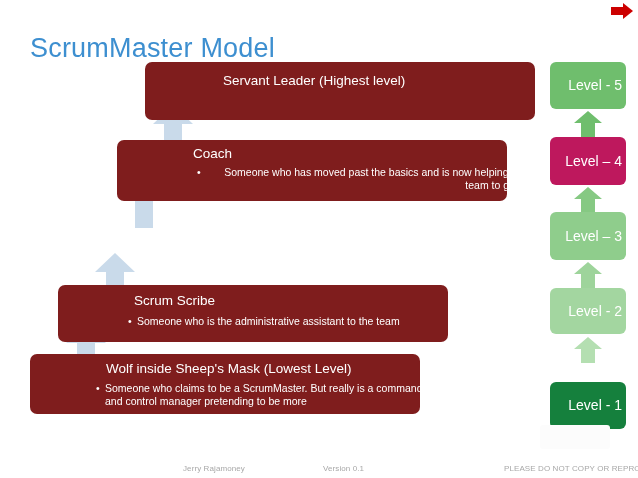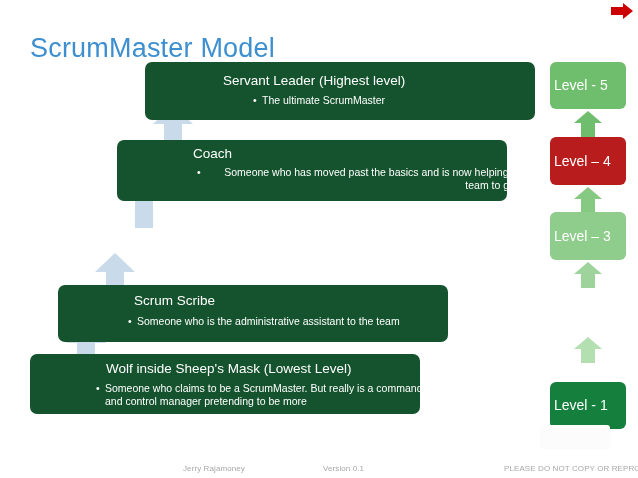--- a/index.html
+++ b/index.html
@@ -35,21 +35,21 @@
     position: absolute;
     left: 610px;
     top: 2px;
     width: 24px;
     height: 18px;
   }
 
   
   .stage {
     position: absolute;
-    background: #14532d;
+    background: #7f1d1d;
     border-radius: 7px;
     color: #ffffff;
     box-sizing: border-box;
   }
   .stage-title {
     font-size: 13.5px;
     line-height: 16px;
     color: #ffffff;
     white-space: nowrap;
   }
@@ -102,28 +102,28 @@
   
   .level-box {
     position: absolute;
     left: 550px;
     width: 76px;
     border-radius: 6px;
     color: #ffffff;
     font-size: 14px;
     display: flex;
     align-items: center;
-    justify-content: flex-start;
+    justify-content: flex-end;
     text-align: center;
     line-height: 17px;
     box-sizing: border-box;
     padding: 2px 4px;
   }
   #level-5 { top: 62px;  height: 47px; background: #6fbe6d; }
-  #level-4 { top: 137px; height: 48px; background: #b91c1c; }
+  #level-4 { top: 137px; height: 48px; background: #be185d; }
   #level-3 { top: 212px; height: 48px; background: #8fcd8c; }
   #level-2 { top: 288px; height: 46px; background: #a3d6a0; }
   #level-1 { top: 382px; height: 47px; background: #15803d; }
 
   .level-arrow {
     position: absolute;
     left: 574px;
     width: 28px;
     height: 26px;
   }
@@ -208,21 +208,20 @@
   </div>
 
 
   <div class="stage" id="stage-4">
     <div class="stage-title">Coach</div>
     <div class="stage-bullet">Someone who has moved past the basics and is now helping the team to grow</div>
   </div>
 
   <div class="stage" id="stage-5">
     <div class="stage-title">Servant Leader (Highest level)</div>
-    <div class="stage-bullet">The ultimate ScrumMaster</div>
   </div>
 
   <div class="level-box" id="level-5">
     <span>Level - 5</span>
   </div>
   <div class="level-arrow" id="level-arrow-4">
     <svg width="28" height="26" viewBox="0 0 28 26">
       <path d="M14 0 L28 12 L21 12 L21 26 L7 26 L7 12 L0 12 Z" fill="#6fbe6d"></path>
     </svg>
   </div>
@@ -238,20 +237,23 @@
 
   <div class="level-box" id="level-3">
     <span>Level – 3</span>
   </div>
   <div class="level-arrow" id="level-arrow-2">
     <svg width="28" height="26" viewBox="0 0 28 26">
       <path d="M14 0 L28 12 L21 12 L21 26 L7 26 L7 12 L0 12 Z" fill="#9ed49b"></path>
     </svg>
   </div>
 
+  <div class="level-box" id="level-2">
+    <span>Level - 2</span>
+  </div>
   <div class="level-arrow" id="level-arrow-1">
     <svg width="28" height="26" viewBox="0 0 28 26">
       <path d="M14 0 L28 12 L21 12 L21 26 L7 26 L7 12 L0 12 Z" fill="#b4dfb1"></path>
     </svg>
   </div>
 
   <div class="level-box" id="level-1">
     <span>Level - 1</span>
   </div>
 

